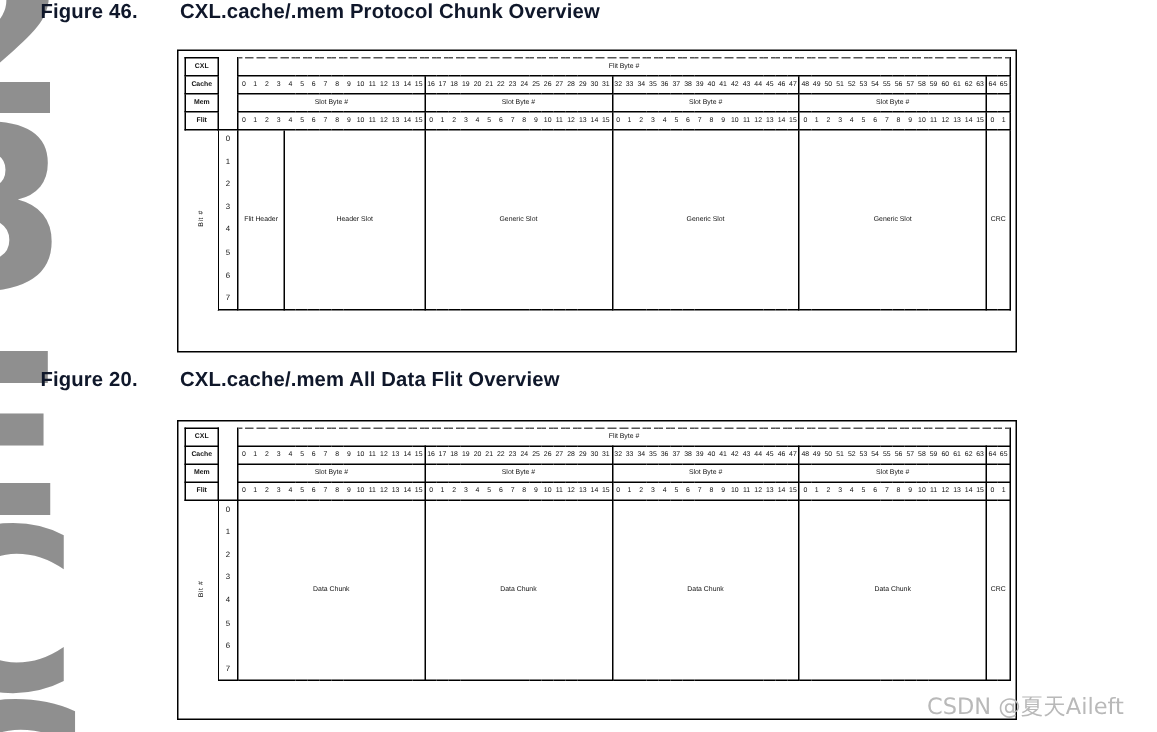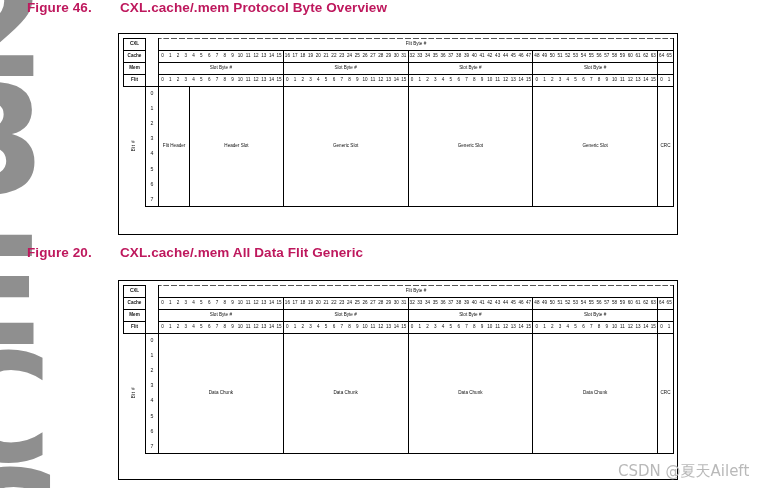--- a/index.html
+++ b/index.html
@@ -33,21 +33,21 @@
   
   .figure-block{position:absolute;left:0;top:0;width:771px;z-index:2;}
   .fig46{top:0;}
   .fig47{top:245px;}
 
   .fig-caption{
     display:flex;
     align-items:baseline;
     padding-left:27px;
     height:26px;
-    color:#be185d;
+    color:#0f172a;
     font-weight:700;
     font-size:13.5px;
     letter-spacing:.1px;
   }
   .fig-caption .fig-num{width:93px;flex:0 0 93px;}
   .fig-caption .fig-title{white-space:nowrap;}
 
   .fig-outer{
     position:absolute;
     left:118px;
@@ -161,21 +161,21 @@
 <div class="bg-watermark">2
 3</div>
 <div class="bg-watermark lower">E
 C
 G
 S</div>
 
 <div class="figure-block fig46">
   <div class="fig-caption">
     <span class="fig-num">Figure 46.</span>
-    <span class="fig-title">CXL.cache/.mem Protocol Byte Overview</span>
+    <span class="fig-title">CXL.cache/.mem Protocol Chunk Overview</span>
   </div>
   <div class="fig-outer">
     <table class="flit">
       <colgroup id="cg46">
           <col style="width:22px">
           <col style="width:13px">
           <col>
           <col>
           <col>
           <col>
@@ -419,21 +419,21 @@
             <td class="slot c-crc" colspan="2">CRC</td>
           </tr>
         </tbody>
     </table>
   </div>
 </div>
 
 <div class="figure-block fig47">
   <div class="fig-caption">
     <span class="fig-num">Figure 20.</span>
-    <span class="fig-title">CXL.cache/.mem All Data Flit Generic</span>
+    <span class="fig-title">CXL.cache/.mem All Data Flit Overview</span>
   </div>
   <div class="fig-outer">
     <table class="flit">
       <colgroup id="cg47">
           <col style="width:22px">
           <col style="width:13px">
           <col>
           <col>
           <col>
           <col>

